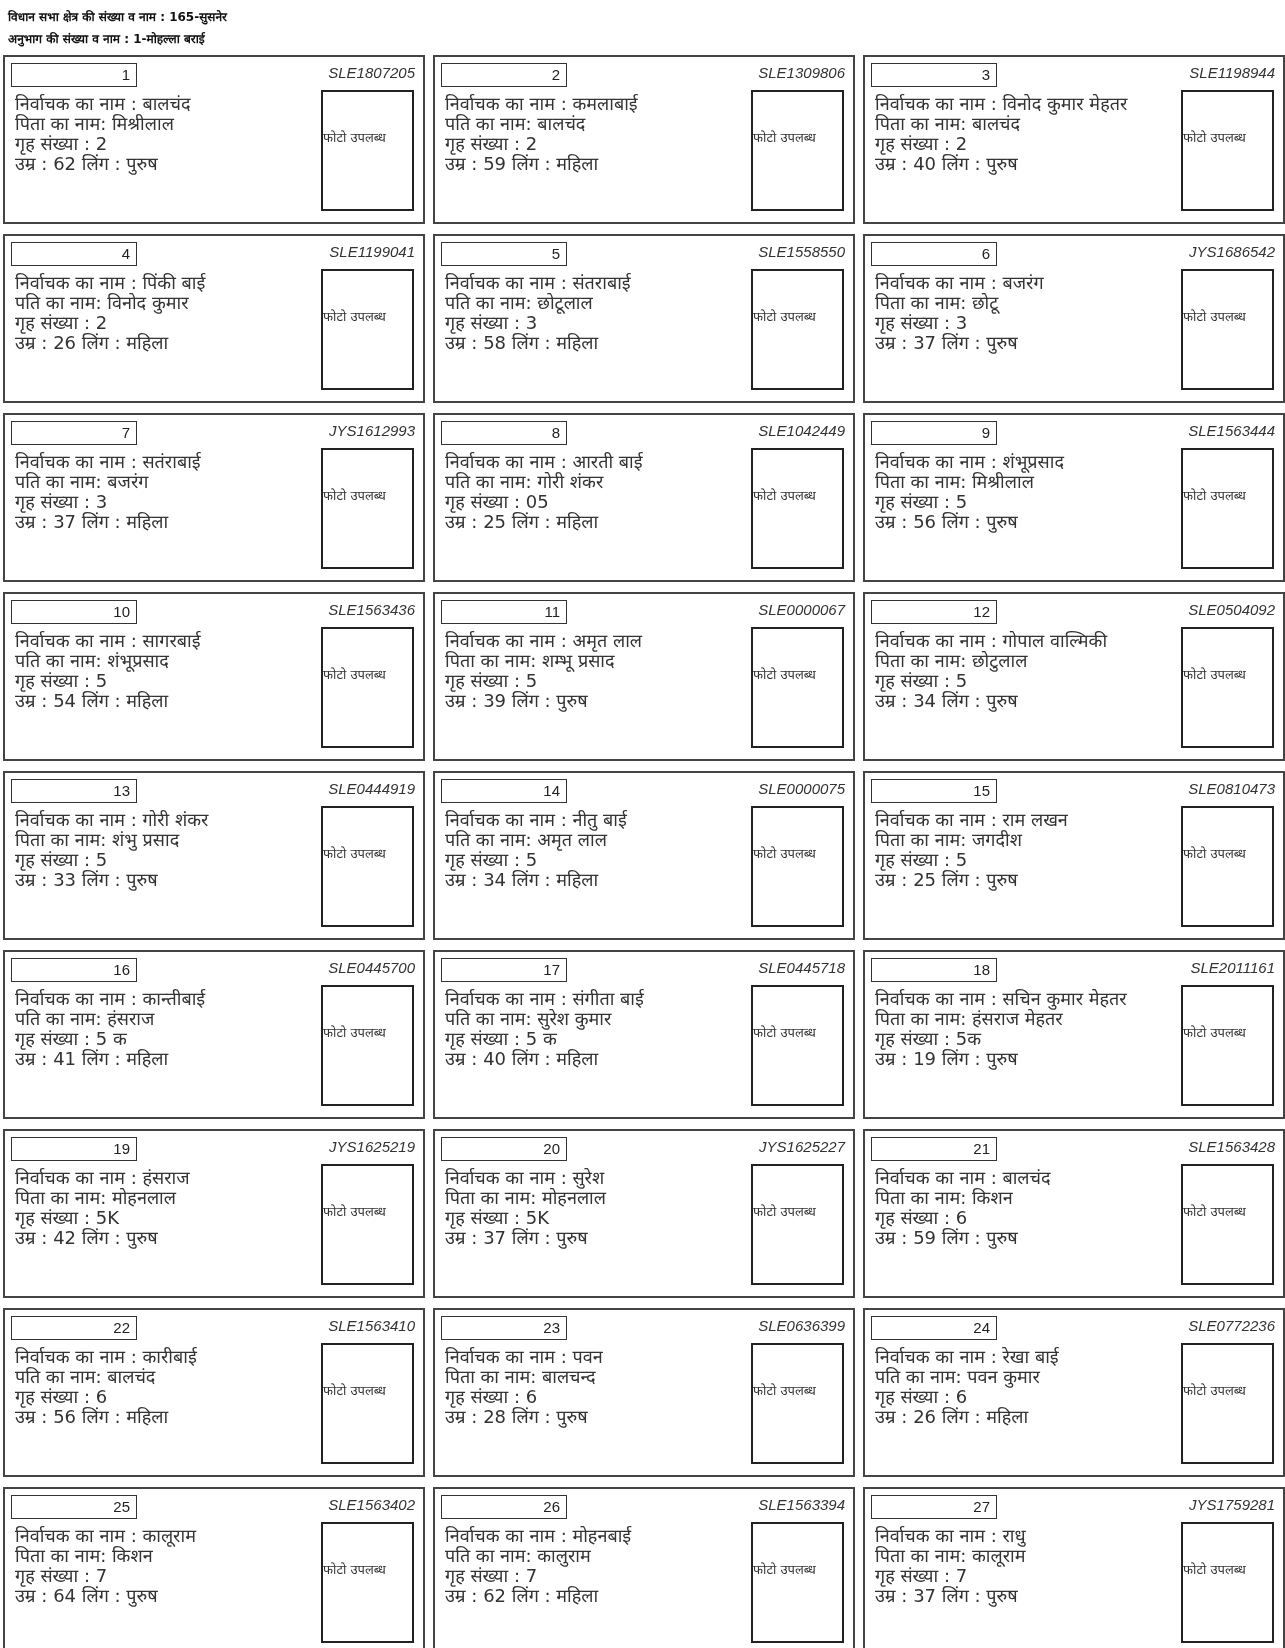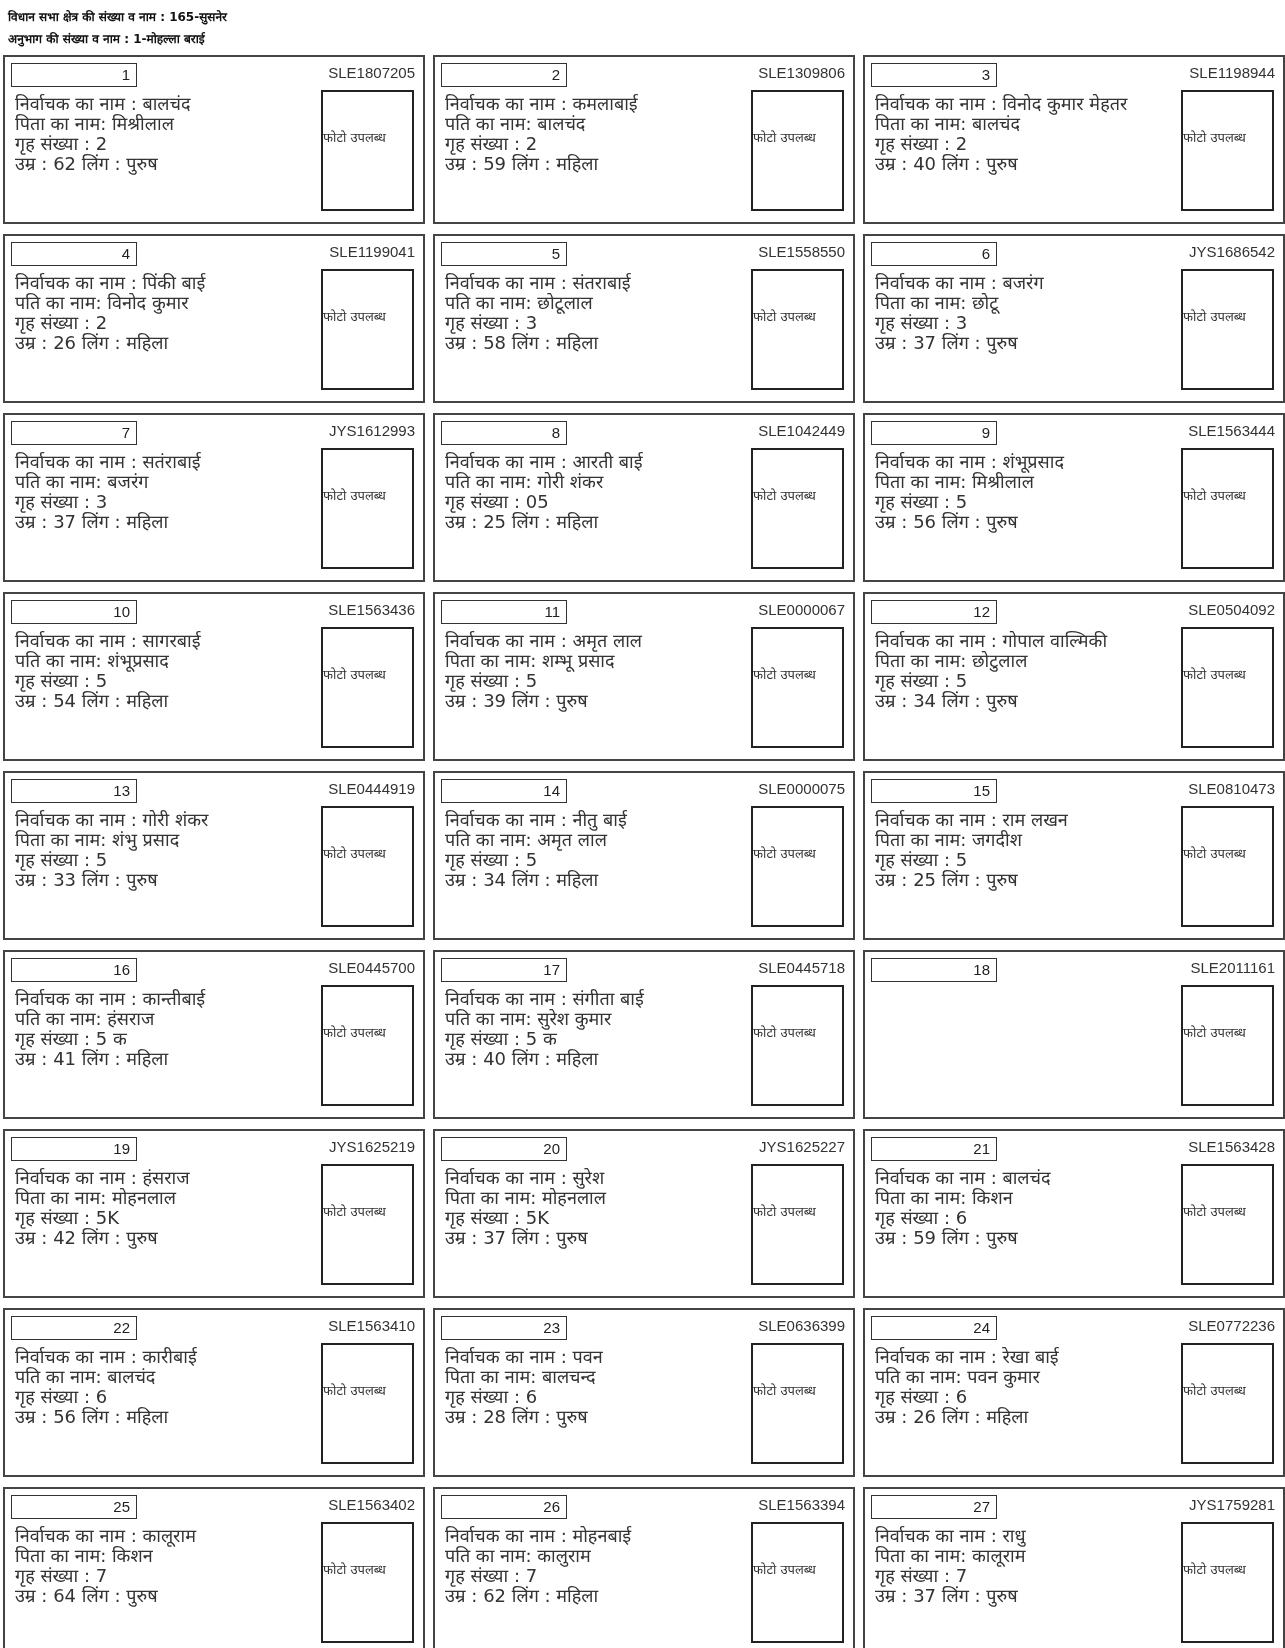--- a/index.html
+++ b/index.html
@@ -2,21 +2,21 @@
 <html><head>
 <meta charset="utf-8">
 <style>
   html, body { margin: 0; padding: 0; background: #ffffff; }
   body { width: 1285px; height: 1648px; position: relative; overflow: hidden; font-family: "DejaVu Sans", "Liberation Sans", sans-serif; color: #222; }
   .hdr { position: absolute; left: 8px; top: 6px; font-weight: bold; font-size: 12px; line-height: 22px; color: #111; }
   .hdr-right { position: absolute; right: 18px; top: 19px; font-weight: bold; font-size: 16px; line-height: 22px; color: #111; margin-top: 48px; }
   .grid { position: absolute; left: 3px; top: 55px; width: 1280px; display: grid; grid-template-columns: 422px 422px 422px; column-gap: 8px; grid-auto-rows: 169px; row-gap: 10px; }
   .card { position: relative; border: 2px solid #444; box-sizing: border-box; background: #fff; }
   .serial { position: absolute; left: 6px; top: 6px; width: 126px; height: 24px; border: 1.5px solid #333; box-sizing: border-box; text-align: right; padding-right: 6px; font-size: 15px; line-height: 21px; color: #222; font-family: "Liberation Sans", sans-serif; }
-  .epic { position: absolute; right: 8px; top: 7px; font-size: 15px; color: #333; font-family: "Liberation Sans", sans-serif; }
+  .epic { position: absolute; right: 8px; top: 7px; font-size: 15px; color: #333; font-family: "Liberation Sans", sans-serif; font-style: italic; }
   .info { position: absolute; left: 10px; top: 37px; font-size: 18px; line-height: 20px; color: #333; }
   .info div { white-space: nowrap; }
   .photo { position: absolute; right: 9px; top: 33px; width: 93px; height: 121px; border: 2.5px solid #222; box-sizing: border-box; display: flex; align-items: center; justify-content: flex-start; padding-bottom: 28px; font-size: 13px; color: #333; }
 </style>
 </head>
 <body>
 
 <div class="hdr">
   <div>विधान सभा क्षेत्र की संख्या व नाम : 165-सुसनेर</div>
   <div>अनुभाग की संख्या व नाम :  1-मोहल्ला बराई</div>
@@ -241,20 +241,26 @@
       <div>गृह संख्या : 5 क</div>
       <div>उम्र : 40 लिंग : महिला</div>
     </div>
     <div class="photo">
       <span>फोटो उपलब्ध</span>
     </div>
   </div>
     <div class="card">
     <div class="serial">18</div>
     <div class="epic">SLE2011161</div>
+    <div class="info">
+      <div>निर्वाचक का नाम : सचिन कुमार मेहतर</div>
+      <div>पिता का नाम: हंसराज मेहतर</div>
+      <div>गृह संख्या : 5क</div>
+      <div>उम्र : 19 लिंग : पुरुष</div>
+    </div>
     <div class="photo">
       <span>फोटो उपलब्ध</span>
     </div>
   </div>
     <div class="card">
     <div class="serial">19</div>
     <div class="epic">JYS1625219</div>
     <div class="info">
       <div>निर्वाचक का नाम : हंसराज</div>
       <div>पिता का नाम: मोहनलाल</div>

